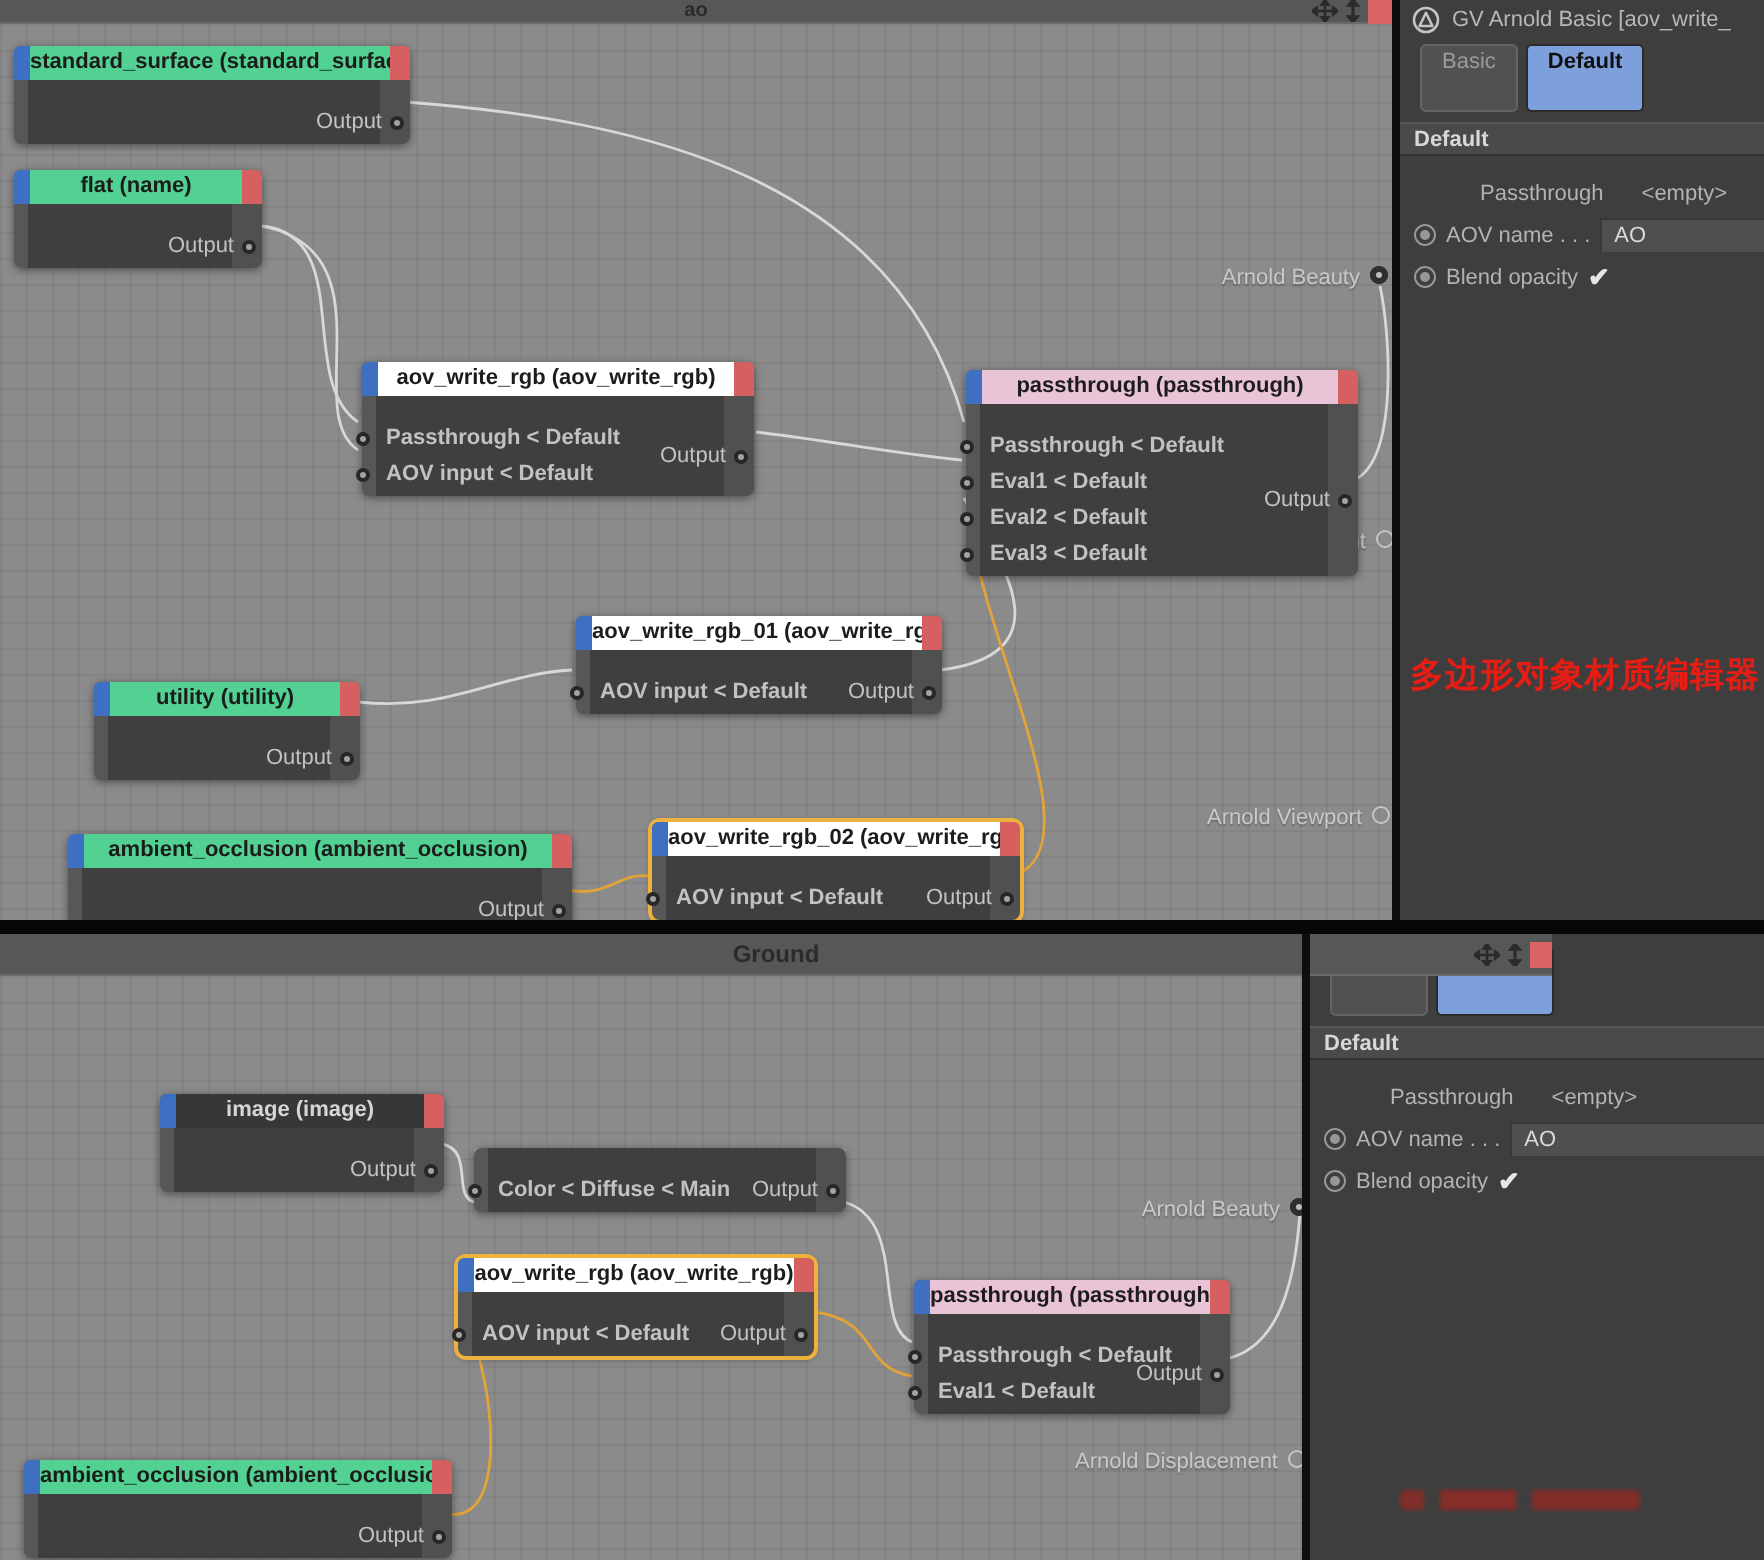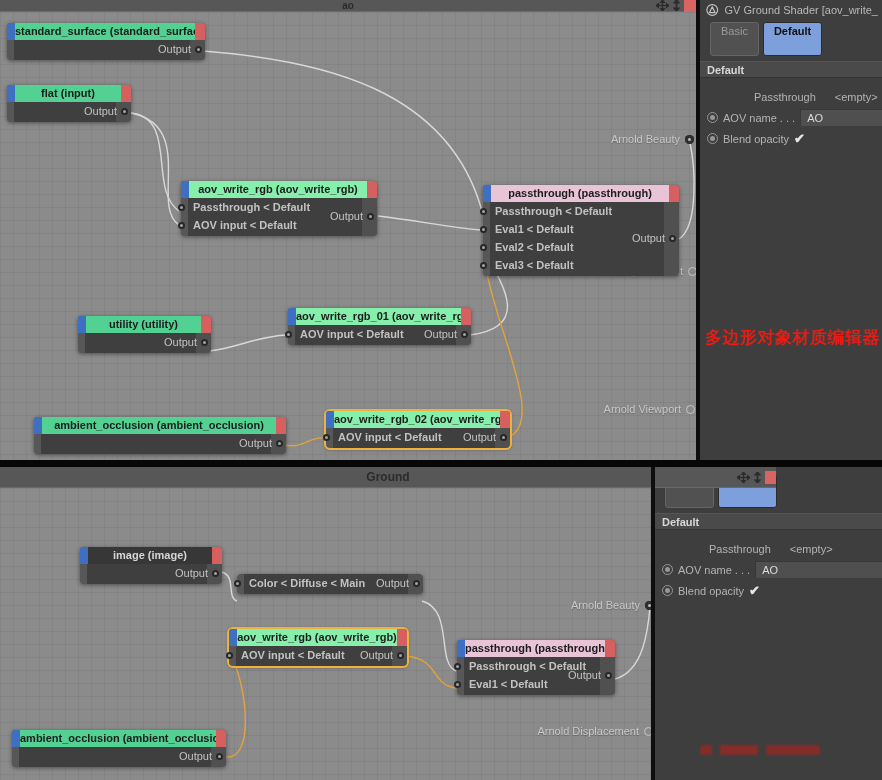--- a/index.html
+++ b/index.html
@@ -14,41 +14,41 @@
   .tb-icons { position:absolute; right:0; top:0; height:100%; display:flex; align-items:center; gap:3px; }
   .tb-icons svg { display:block; }
   .red-corner { display:block; background:#d96463; }
   .canvas { position:absolute; left:0; right:0; bottom:0; background:#8b8b8b;
     background-image:
       linear-gradient(rgba(0,0,0,0.05) 1px, transparent 1px),
       linear-gradient(90deg, rgba(0,0,0,0.05) 1px, transparent 1px);
     background-size:13px 13px; }
   .wires { position:absolute; left:0; top:0; z-index:2; pointer-events:none; }
 
-  .netlabel { position:absolute; z-index:3; width:220px; display:flex; align-items:center;
+  .netlabel { position:absolute; z-index:3; width:220px; display:flex; align-items:flex-start;
               justify-content:flex-end; gap:5px; color:#c9c9c9; font-size:11px;
               text-shadow:0 1px 1px rgba(0,0,0,0.25); transform:translateY(-50%); white-space:nowrap; }
   .nport { width:9px; height:9px; border-radius:50%; flex:0 0 auto; }
   .nport.filled { background:#2f2f2f; box-shadow:inset 0 0 0 2.2px #2f2f2f; position:relative; }
   .nport.filled::after { content:""; position:absolute; left:3px; top:3px; width:3px; height:3px; border-radius:50%; background:#bdbdbd; }
   .nport.empty { border:1.5px solid #c6c6c6; background:transparent; }
 
   .node { position:absolute; z-index:5; border-radius:4px; box-shadow:0 1px 4px rgba(0,0,0,0.45); background:#3f3f3f; }
   .node.selected { box-shadow:0 0 0 2px #edb13d, 0 1px 4px rgba(0,0,0,0.45); }
   .node .hdr { display:flex; height:17px; border-radius:3px 3px 0 0; overflow:hidden; }
   .node .hdr .tabL { width:8px; background:#3e6fc0; flex:0 0 auto; }
   .node .hdr .tabR { width:10px; background:#d66060; flex:0 0 auto; }
   .node .hdr .ttl { flex:1; overflow:hidden; text-align:center; font-size:11px; font-weight:bold;
                     line-height:17px; white-space:nowrap; }
   .hdr-green  .ttl { background:#52d193; color:#1c1c1c; }
-  .hdr-cream  .ttl { background:#86efac; color:#1c1c1c; }
+  .hdr-cream  .ttl { background:#ffffff; color:#1c1c1c; }
   .hdr-pink   .ttl { background:#e9c3d6; color:#1c1c1c; }
   .hdr-dark   .ttl { background:#373737; color:#d6d6d6; }
   .hdr-black  .ttl { background:#1b1b1b; color:#f2f2f2; }
-  .node .bd { position:relative; display:flex; border-radius:0 0 4px 4px; padding:0 0 2px 0; }
+  .node .bd { position:relative; display:flex; border-radius:0 0 4px 4px; padding:12px 0 2px 0; }
   .node .bd::before { content:""; position:absolute; left:0; top:0; bottom:0; width:7px;
                       background:rgba(255,255,255,0.13); border-radius:0 0 0 4px; }
   .node .bd::after  { content:""; position:absolute; right:0; top:0; bottom:0; width:15px;
                       background:rgba(255,255,255,0.09); border-radius:0 0 4px 0; }
   .node .inrows { flex:1 1 auto; min-width:0;font-weight:bold; }
   .node .irow { position:relative; height:18px; line-height:18px; font-size:11px; color:#c2c2c2;
                 padding-left:12px; white-space:nowrap; }
   .node .outcol { flex:0 0 auto; display:flex; align-items:center; justify-content:flex-end;
                   gap:4px; padding-right:3px; font-size:11px; color:#c2c2c2; min-height:18px; z-index:1; }
   .pdot { width:7px; height:7px; border-radius:50%; background:#272727; position:relative; flex:0 0 auto; }
@@ -62,21 +62,21 @@
   
   .inspector { position:absolute; background:#3e3e3e; z-index:20; color:#b5b5b5; font-size:11px; overflow:hidden; }
   .insp-head { display:flex; align-items:center; gap:6px; height:18px; padding:1px 4px 0 6px; color:#b8b8b8; white-space:nowrap; overflow:hidden; }
   .insp-tabs { display:flex; gap:4px; padding:4px 0 5px 10px; }
   .tab { height:34px; line-height:16px; padding:0 10px; border-radius:3px; border:1px solid #656565;
          background:#515151; color:#9b9b9b; white-space:nowrap; }
   .tab.active { background:#7da0dc; border-color:#2b2b2b; color:#101010; font-weight:bold; }
   .insp-section { background:#4a4a4a; border-top:1px solid #565656; border-bottom:1px solid #333;
                   height:17px; line-height:16px; padding-left:7px; color:#d8d8d8; font-weight:bold; }
   .insp-row { display:flex; align-items:center; height:21px; padding-left:7px; gap:5px; }
-  .insp-row.noicon { padding-left:54px;align-items:center; }
+  .insp-row.noicon { padding-left:40px;align-items:center; }
   .insp-label { white-space:nowrap; color:#b3b3b3; }
   .insp-value { margin-left:14px; color:#b3b3b3; white-space:nowrap; }
   .cicon { width:11px; height:11px; border-radius:50%; border:1px solid #979797; position:relative; flex:0 0 auto; }
   .cicon::after { content:""; position:absolute; left:2px; top:2px; width:5px; height:5px; border-radius:50%; background:#979797; }
   .field { flex:1 1 auto; align-self:stretch; margin:2px 0; background:#4f4f4f; border-top:1px solid #383838;
            border-left:1px solid #383838; color:#dadada; line-height:17px; padding-left:6px; white-space:nowrap; }
   .check { color:#e6e6e6; font-weight:bold; font-size:13px; line-height:12px; }
 
   
   .red-note { position:absolute; color:#e51d15; font-size:17px; font-weight:bold; letter-spacing:0.5px;
@@ -152,21 +152,21 @@
           </div>
           <div class="outcol">
             <span>Output</span>
             <span class="pdot"></span>
           </div>
         </div>
       </div>
       <div class="node" style="left: 7px; top: 85px; width: 124px;">
         <div class="hdr hdr-green">
           <span class="tabL"></span>
-          <span class="ttl">flat (input)</span>
+          <span class="ttl">flat (name)</span>
           <span class="tabR"></span>
         </div>
         <div class="bd">
           <div class="inrows">
             <div class="irow"></div>
           </div>
           <div class="outcol">
             <span>Output</span>
             <span class="pdot"></span>
           </div>
@@ -217,21 +217,21 @@
         <div class="bd">
           <div class="inrows">
             <div class="irow"><span class="pdot inportdot"></span><span>AOV input &lt; Default</span></div>
           </div>
           <div class="outcol">
             <span>Output</span>
             <span class="pdot"></span>
           </div>
         </div>
       </div>
-      <div class="node" style="left: 47px; top: 316px; width: 133px; margin-left: 31px;">
+      <div class="node" style="left: 47px; top: 341px; width: 133px;">
         <div class="hdr hdr-green">
           <span class="tabL"></span>
           <span class="ttl">utility (utility)</span>
           <span class="tabR"></span>
         </div>
         <div class="bd">
           <div class="inrows">
             <div class="irow"></div>
           </div>
           <div class="outcol">
@@ -395,21 +395,21 @@
   <div class="vdivider" style="left:696px; top:0; width:4px; height:460px;"></div>
   <div class="hdivider" style="left:0; top:460px; width:882px; height:7px;"></div>
   <div class="vdivider" style="left:651px; top:467px; width:4px; height:313px;"></div>
 
   <div class="inspector" style="left:700px; top:0; width:182px; height:460px;">
     <div class="insp-head">
       <svg width="14" height="14" viewBox="0 0 14 14">
         <circle cx="7" cy="7" r="6" fill="none" stroke="#c4c4c4" stroke-width="1.3"></circle>
         <path d="M7,3.4 L10.2,10 L3.8,10 Z" fill="none" stroke="#c4c4c4" stroke-width="1.3" stroke-linejoin="round"></path>
       </svg>
-      <span>GV Ground Shader [aov_write_</span>
+      <span>GV Arnold Basic [aov_write_</span>
     </div>
     <div class="insp-tabs">
       <span class="tab">Basic</span>
       <span class="tab active">Default</span>
     </div>
     <div class="insp-section">Default</div>
     <div style="height:8px;"></div>
     <div class="insp-row noicon">
       <span class="insp-label">Passthrough</span>
       <span class="insp-value">&lt;empty&gt;</span>

